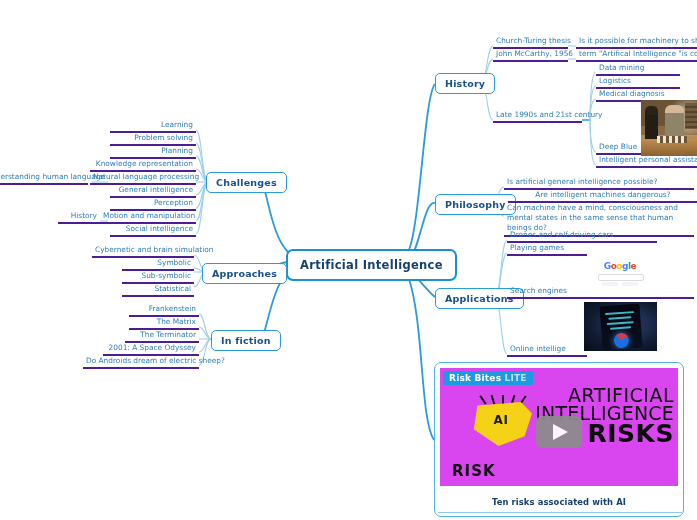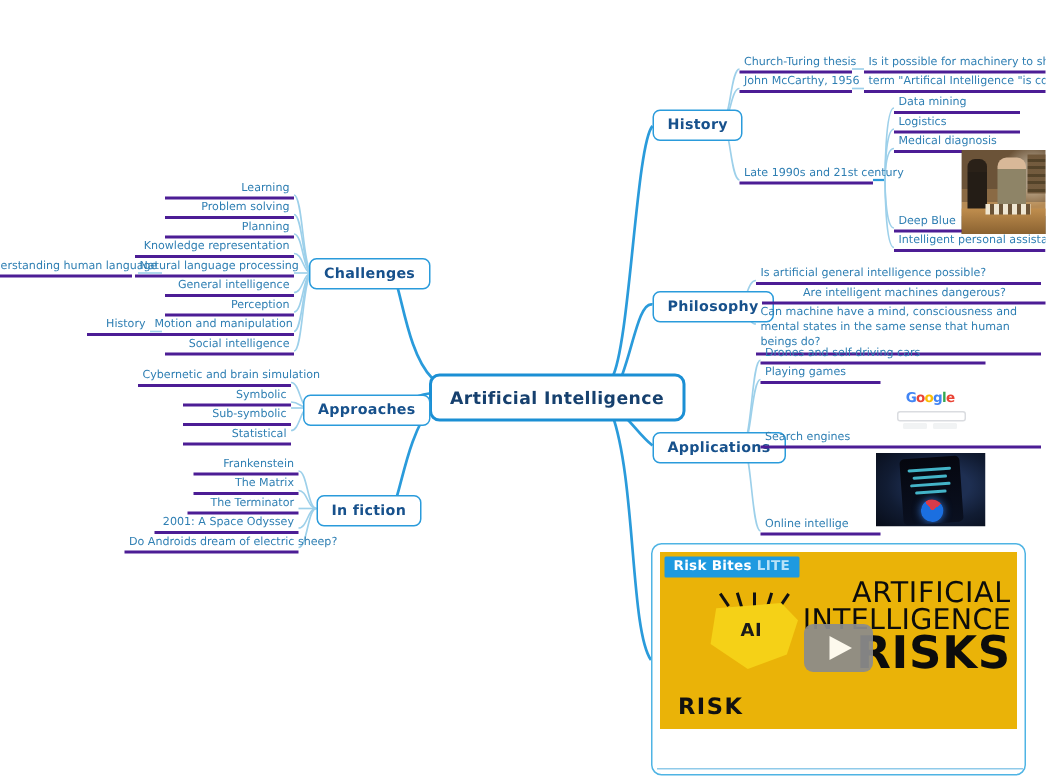--- a/index.html
+++ b/index.html
@@ -88,21 +88,21 @@
   .photo-phone .orb{position:absolute;left:12px;top:28px;width:15px;height:15px;border-radius:50%;
     background:conic-gradient(from 200deg,#1b6fe0 0 35%,#d83b4a 35% 60%,#1b6fe0 60% 100%);
     box-shadow:0 0 6px rgba(60,140,255,.8);}
 
   
   .videocard{
     position:absolute;left:434px;top:362px;width:250px;height:155px;
     border:1.6px solid #4fb4e4;border-radius:7px;background:#ffffff;
     box-sizing:border-box;padding:5px;
   }
-  .vid-inner{position:relative;width:100%;height:118px;background:#eab308;overflow:hidden;}
+  .vid-inner{position:relative;width:100%;height:118px;background:#d946ef;overflow:hidden;}
   .riskbadge{
     position:absolute;left:3px;top:3px;background:#1e9ae0;color:#ffffff;
     font-size:9px;font-weight:bold;padding:2px 6px;letter-spacing:.2px;border-radius:1px;
   }
   .riskbadge i{font-style:normal;color:#b9e2f8;font-weight:bold;}
   .ai-shape{position:absolute;left:30px;top:34px;width:62px;height:52px;}
   .ai-poly{width:100%;height:44px;background:#f5d117;
     clip-path:polygon(12% 8%,82% 0%,100% 26%,88% 78%,46% 100%,6% 62%);
     border:0;position:relative;}
   .ai-poly b{position:absolute;left:50%;top:42%;transform:translate(-50%,-50%);
@@ -113,21 +113,21 @@
   .ai-rays i:nth-child(2){left:14px;transform:rotate(-17deg);}
   .ai-rays i:nth-child(3){left:24px;}
   .ai-rays i:nth-child(4){left:34px;transform:rotate(17deg);}
   .ai-rays i:nth-child(5){left:44px;transform:rotate(34deg);}
   .risk-word{position:absolute;left:12px;top:94px;font-size:15px;font-weight:bold;color:#111;
     letter-spacing:1px;}
   .airisk-text{position:absolute;right:4px;top:18px;width:152px;text-align:right;color:#0c0c0c;
     line-height:.96;}
   .airisk-text .l1{font-size:19px;letter-spacing:.5px;}
   .airisk-text .l2{font-size:19px;letter-spacing:.2px;}
-  .airisk-text .l3{font-size:30px;font-weight:bold;letter-spacing:.5px;}
+  .airisk-text .l3{font-size:25px;font-weight:bold;letter-spacing:.5px;}
   .playbtn{position:absolute;left:50%;top:54%;transform:translate(-50%,-50%);
     width:46px;height:32px;background:#8c8c8c;border-radius:6px;opacity:.93;}
   .playbtn::after{content:"";position:absolute;left:17px;top:8px;
     border-left:15px solid #ffffff;border-top:8px solid transparent;border-bottom:8px solid transparent;}
   .vid-caption{position:absolute;left:0;bottom:9px;width:100%;text-align:center;
     color:#16406e;font-size:8.4px;font-weight:bold;letter-spacing:.1px;}
   .vid-underline{position:absolute;left:3px;bottom:3px;width:244px;height:1px;background:#8fcae9;}
 </style>
 </head>
 <body>
@@ -337,16 +337,17 @@
       <div class="risk-word">RISK</div>
 
       <div class="airisk-text">
         <div class="l1">ARTIFICIAL</div>
         <div class="l2">INTELLIGENCE</div>
         <div class="l3">RISKS</div>
       </div>
 
       <div class="playbtn"></div>
     </div>
+    <div class="vid-caption">Ten risks associated with AI</div>
     <div class="vid-underline"></div>
   </div>
 
 </div>
 
 </body></html>

